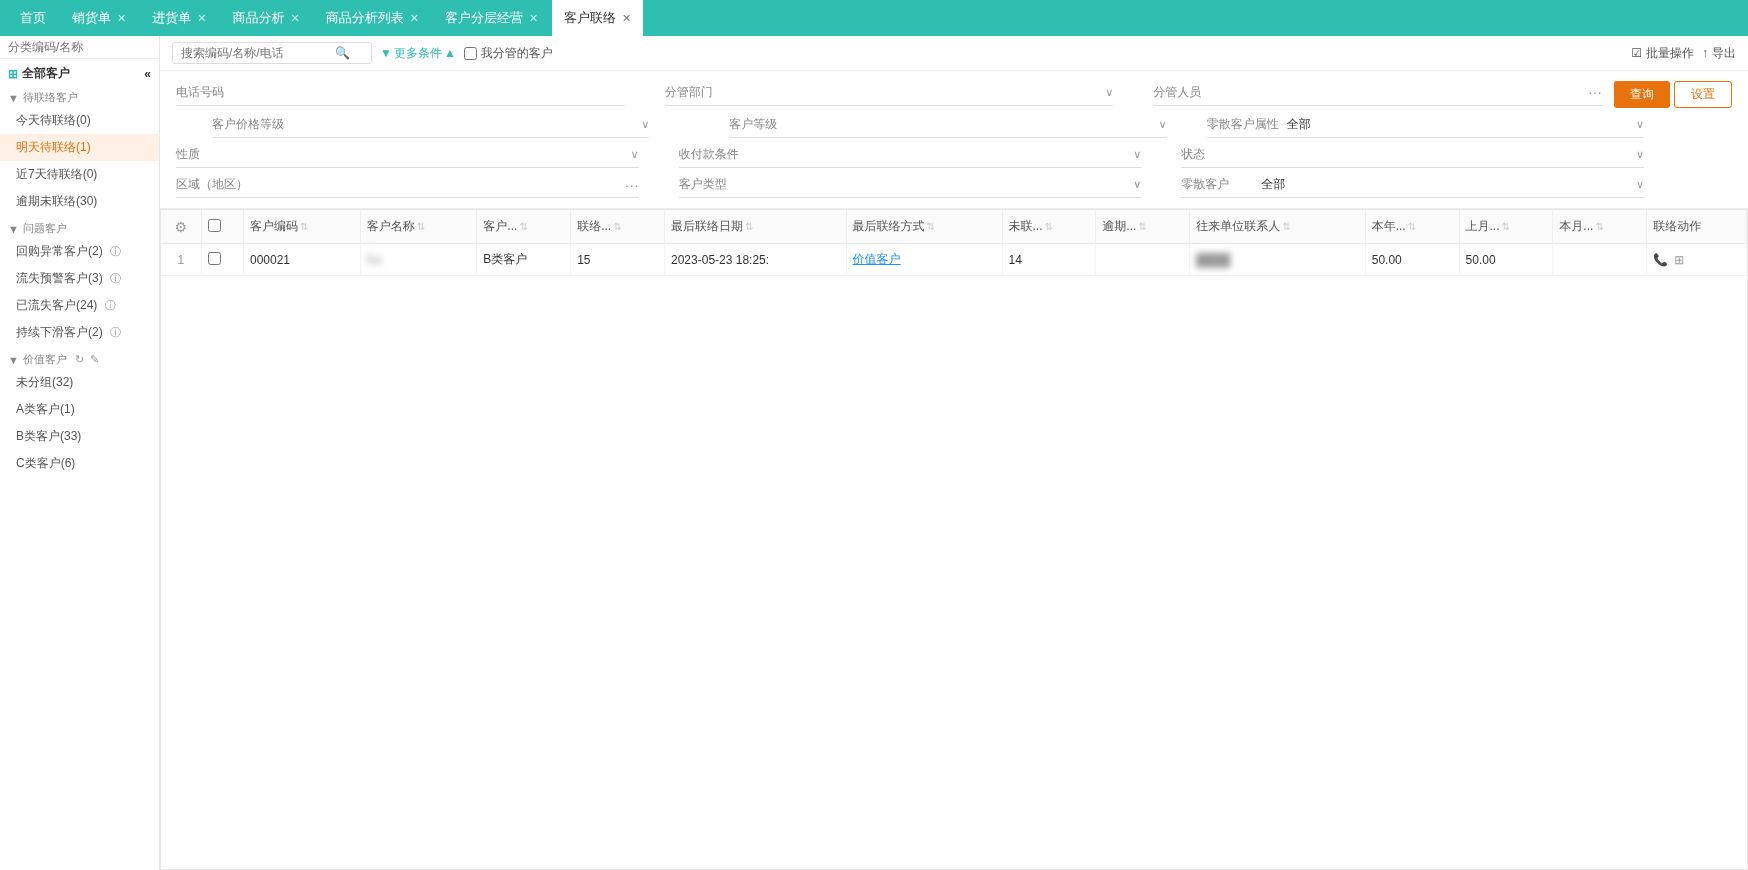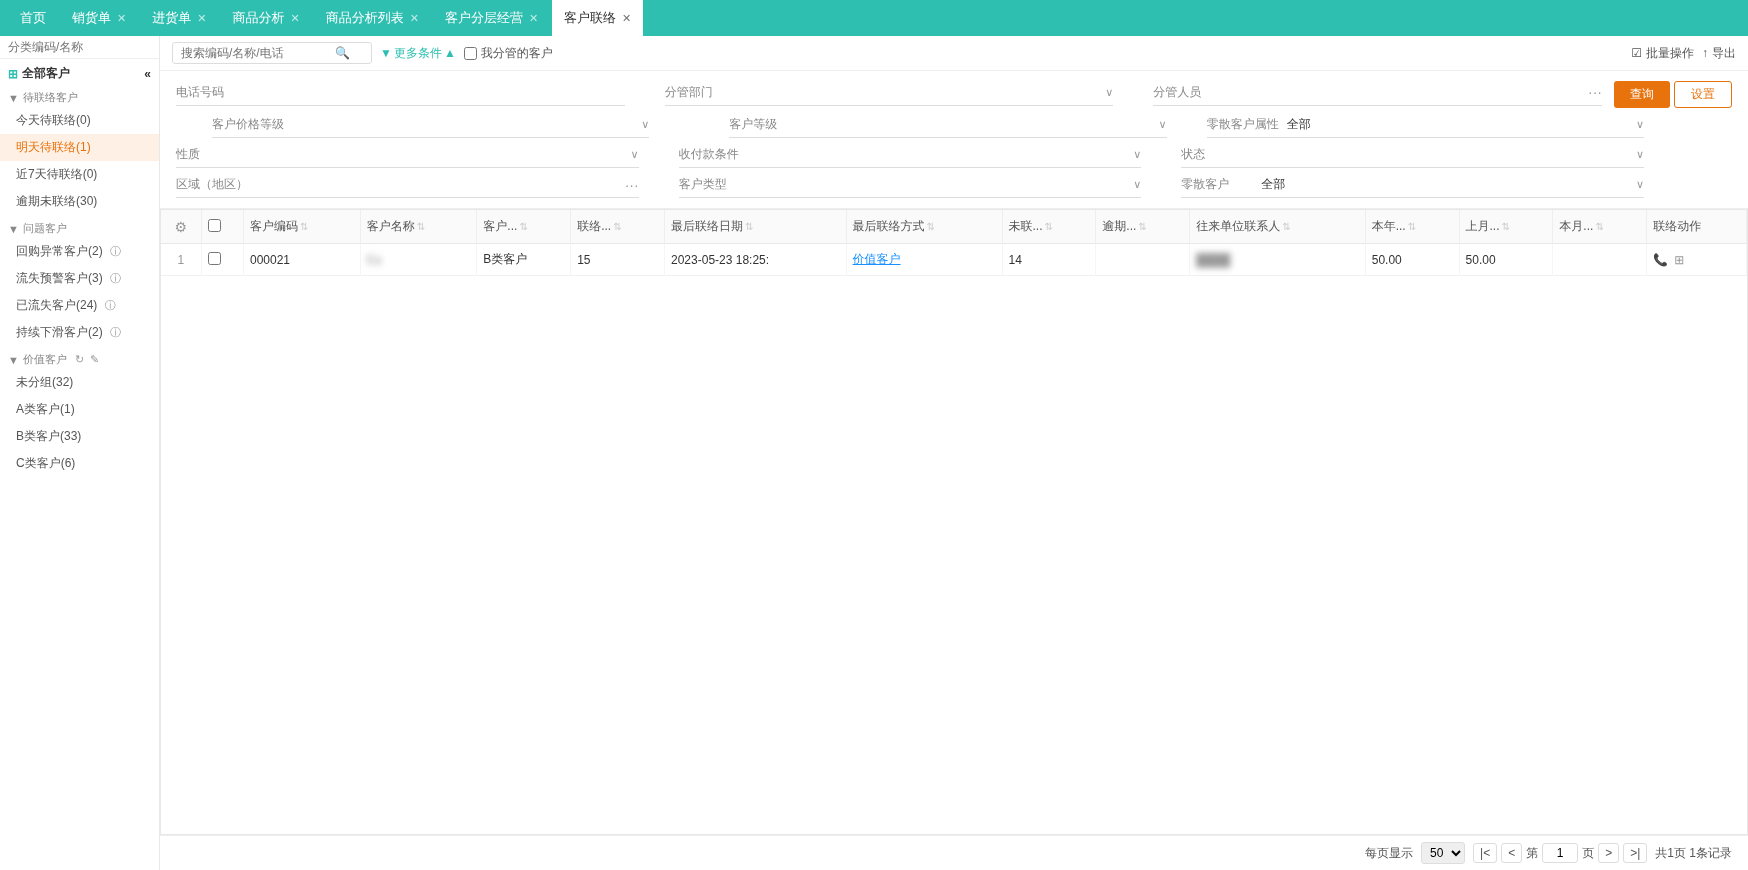--- a/index.html
+++ b/index.html
@@ -639,30 +639,14 @@
               <div class="action-icons">
                 <span class="action-icon" title="联络">📞</span>
                 <span class="action-icon" title="更多">⊞</span>
               </div>
             </td>
           </tr>
         </tbody>
       </table>
     </div>
 
-    <div class="table-footer">
-      <span>每页显示</span>
-      <select class="page-size-select">
-        <option value="50">50</option>
-      </select>
-      <div class="page-nav">
-        <button class="page-btn">|&lt;</button>
-        <button class="page-btn">&lt;</button>
-        <span>第</span>
-        <input type="text" class="page-input" value="1" style="">
-        <span>页</span>
-        <button class="page-btn">&gt;</button>
-        <button class="page-btn">&gt;|</button>
-      </div>
-      <span>共1页 1条记录</span>
-    </div>
   </div>
 </div>
 
 </body></html>

